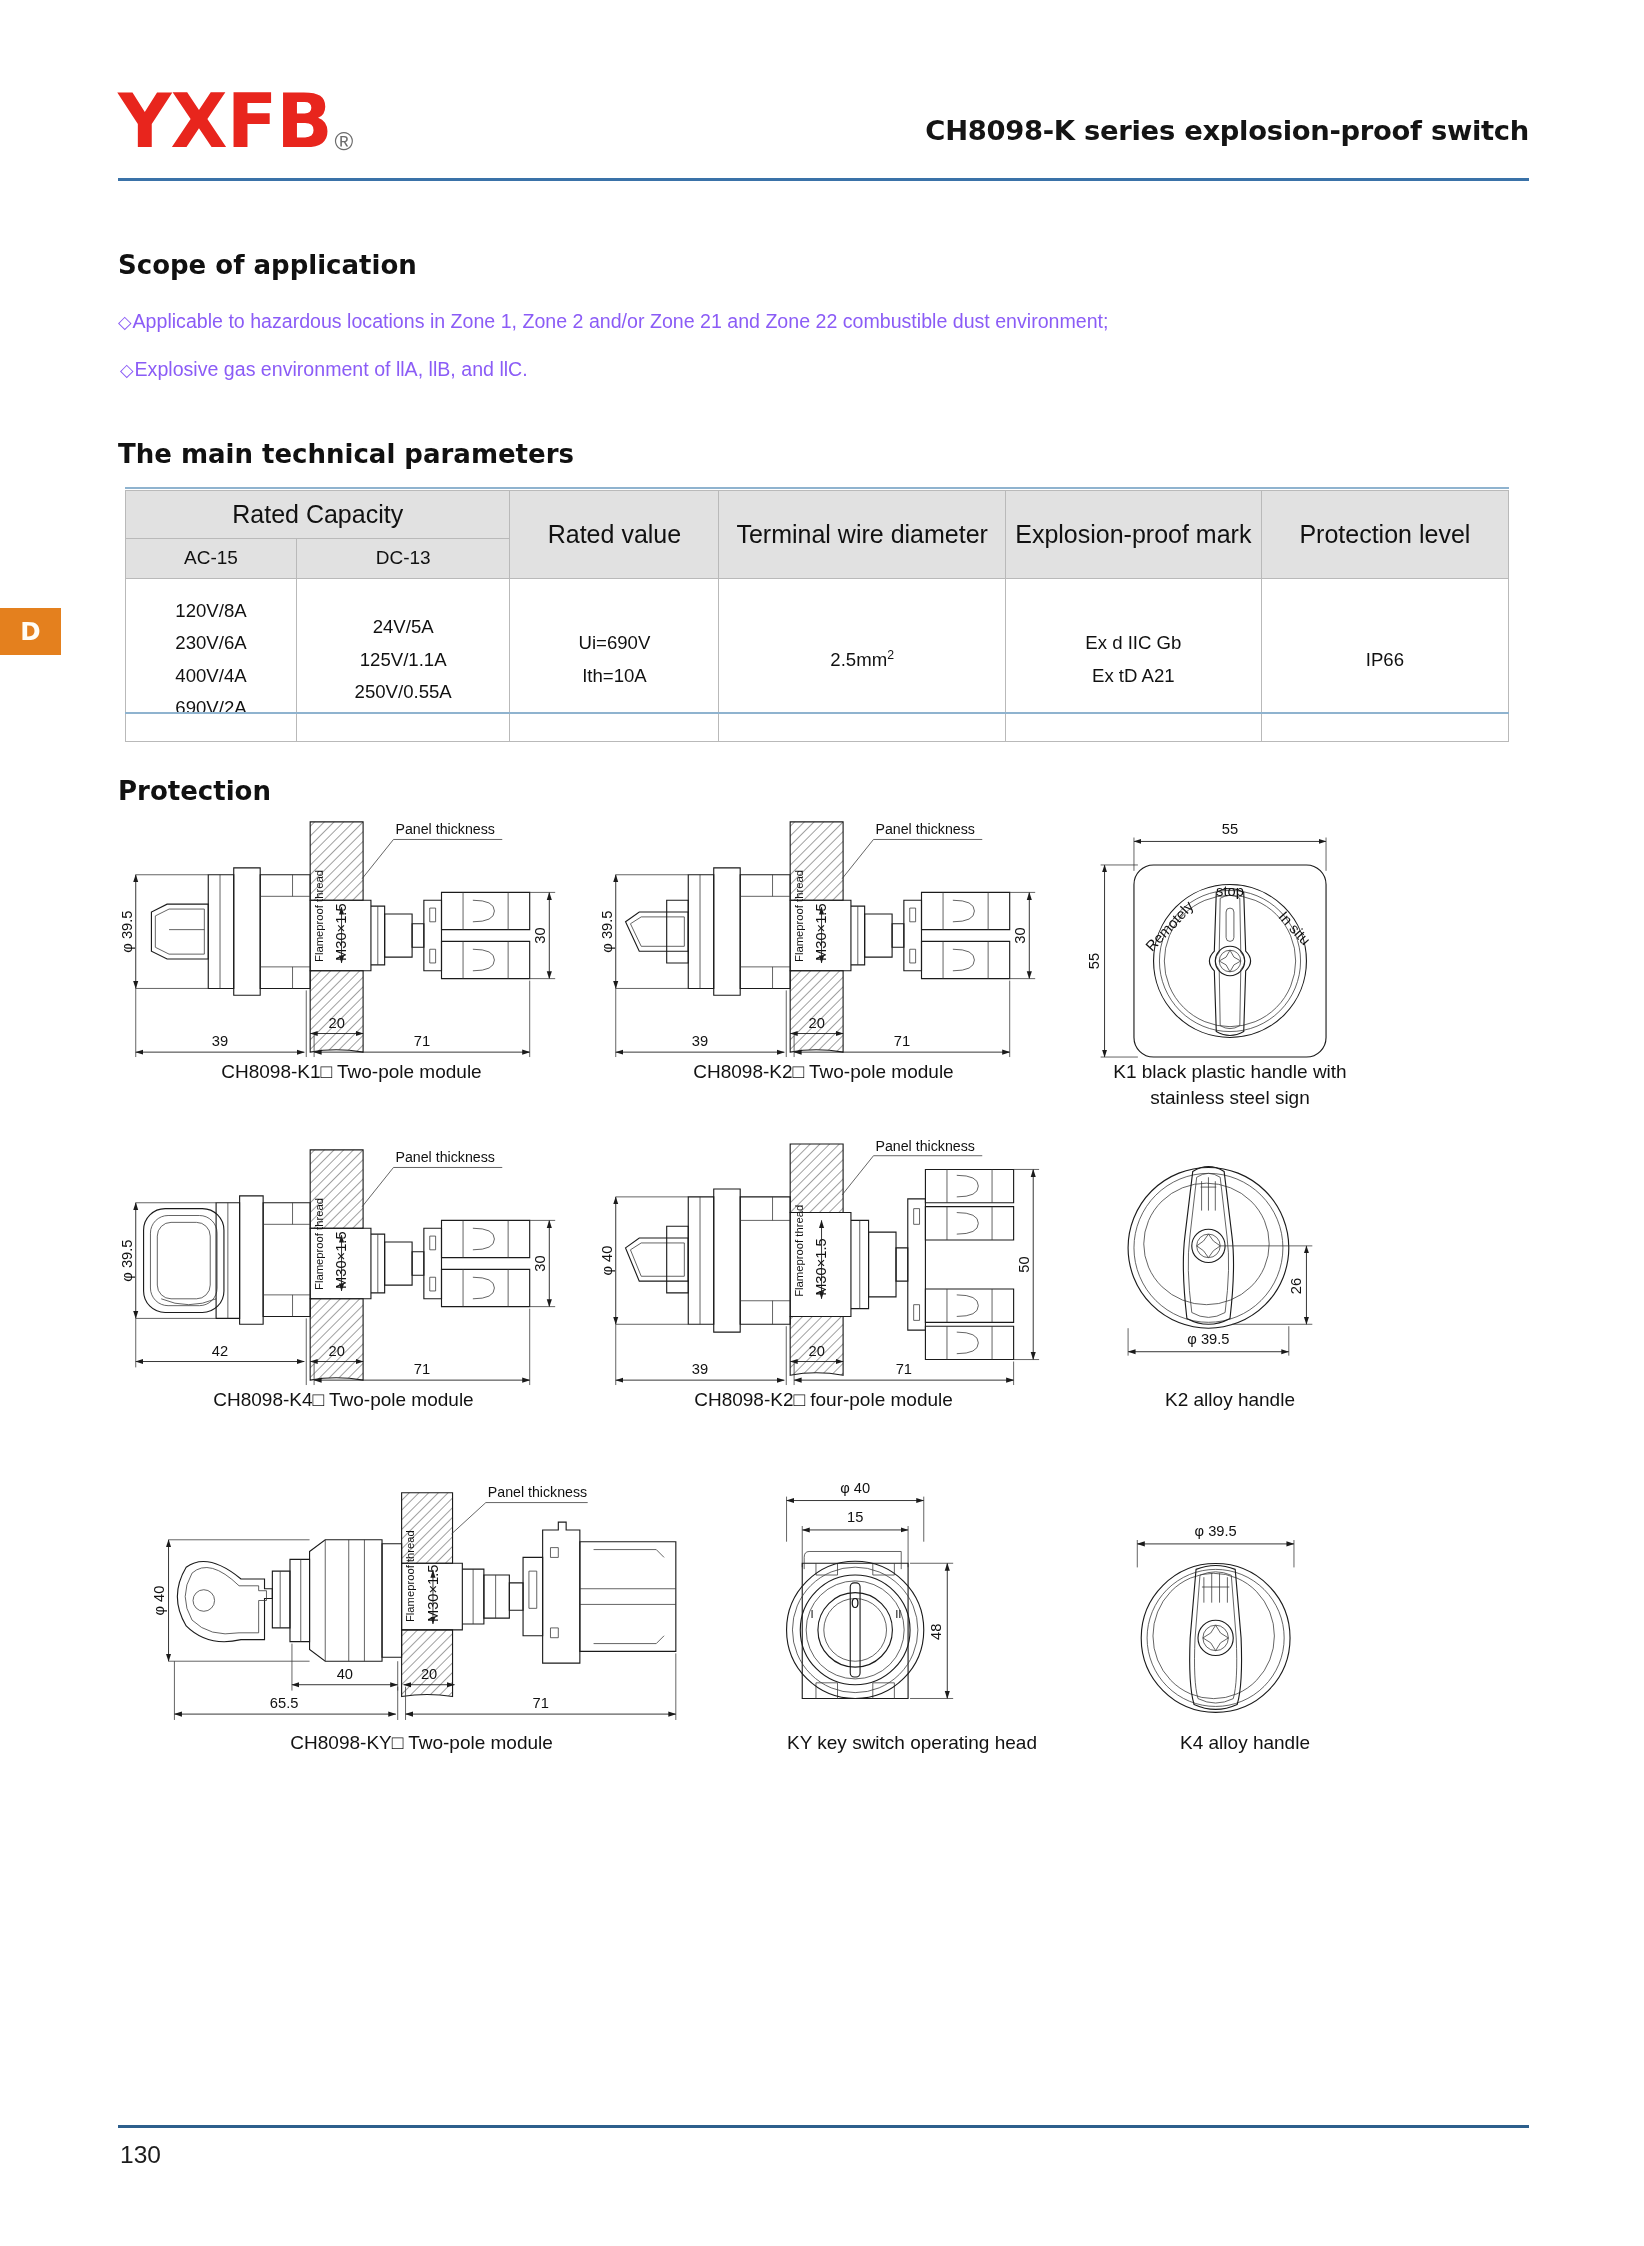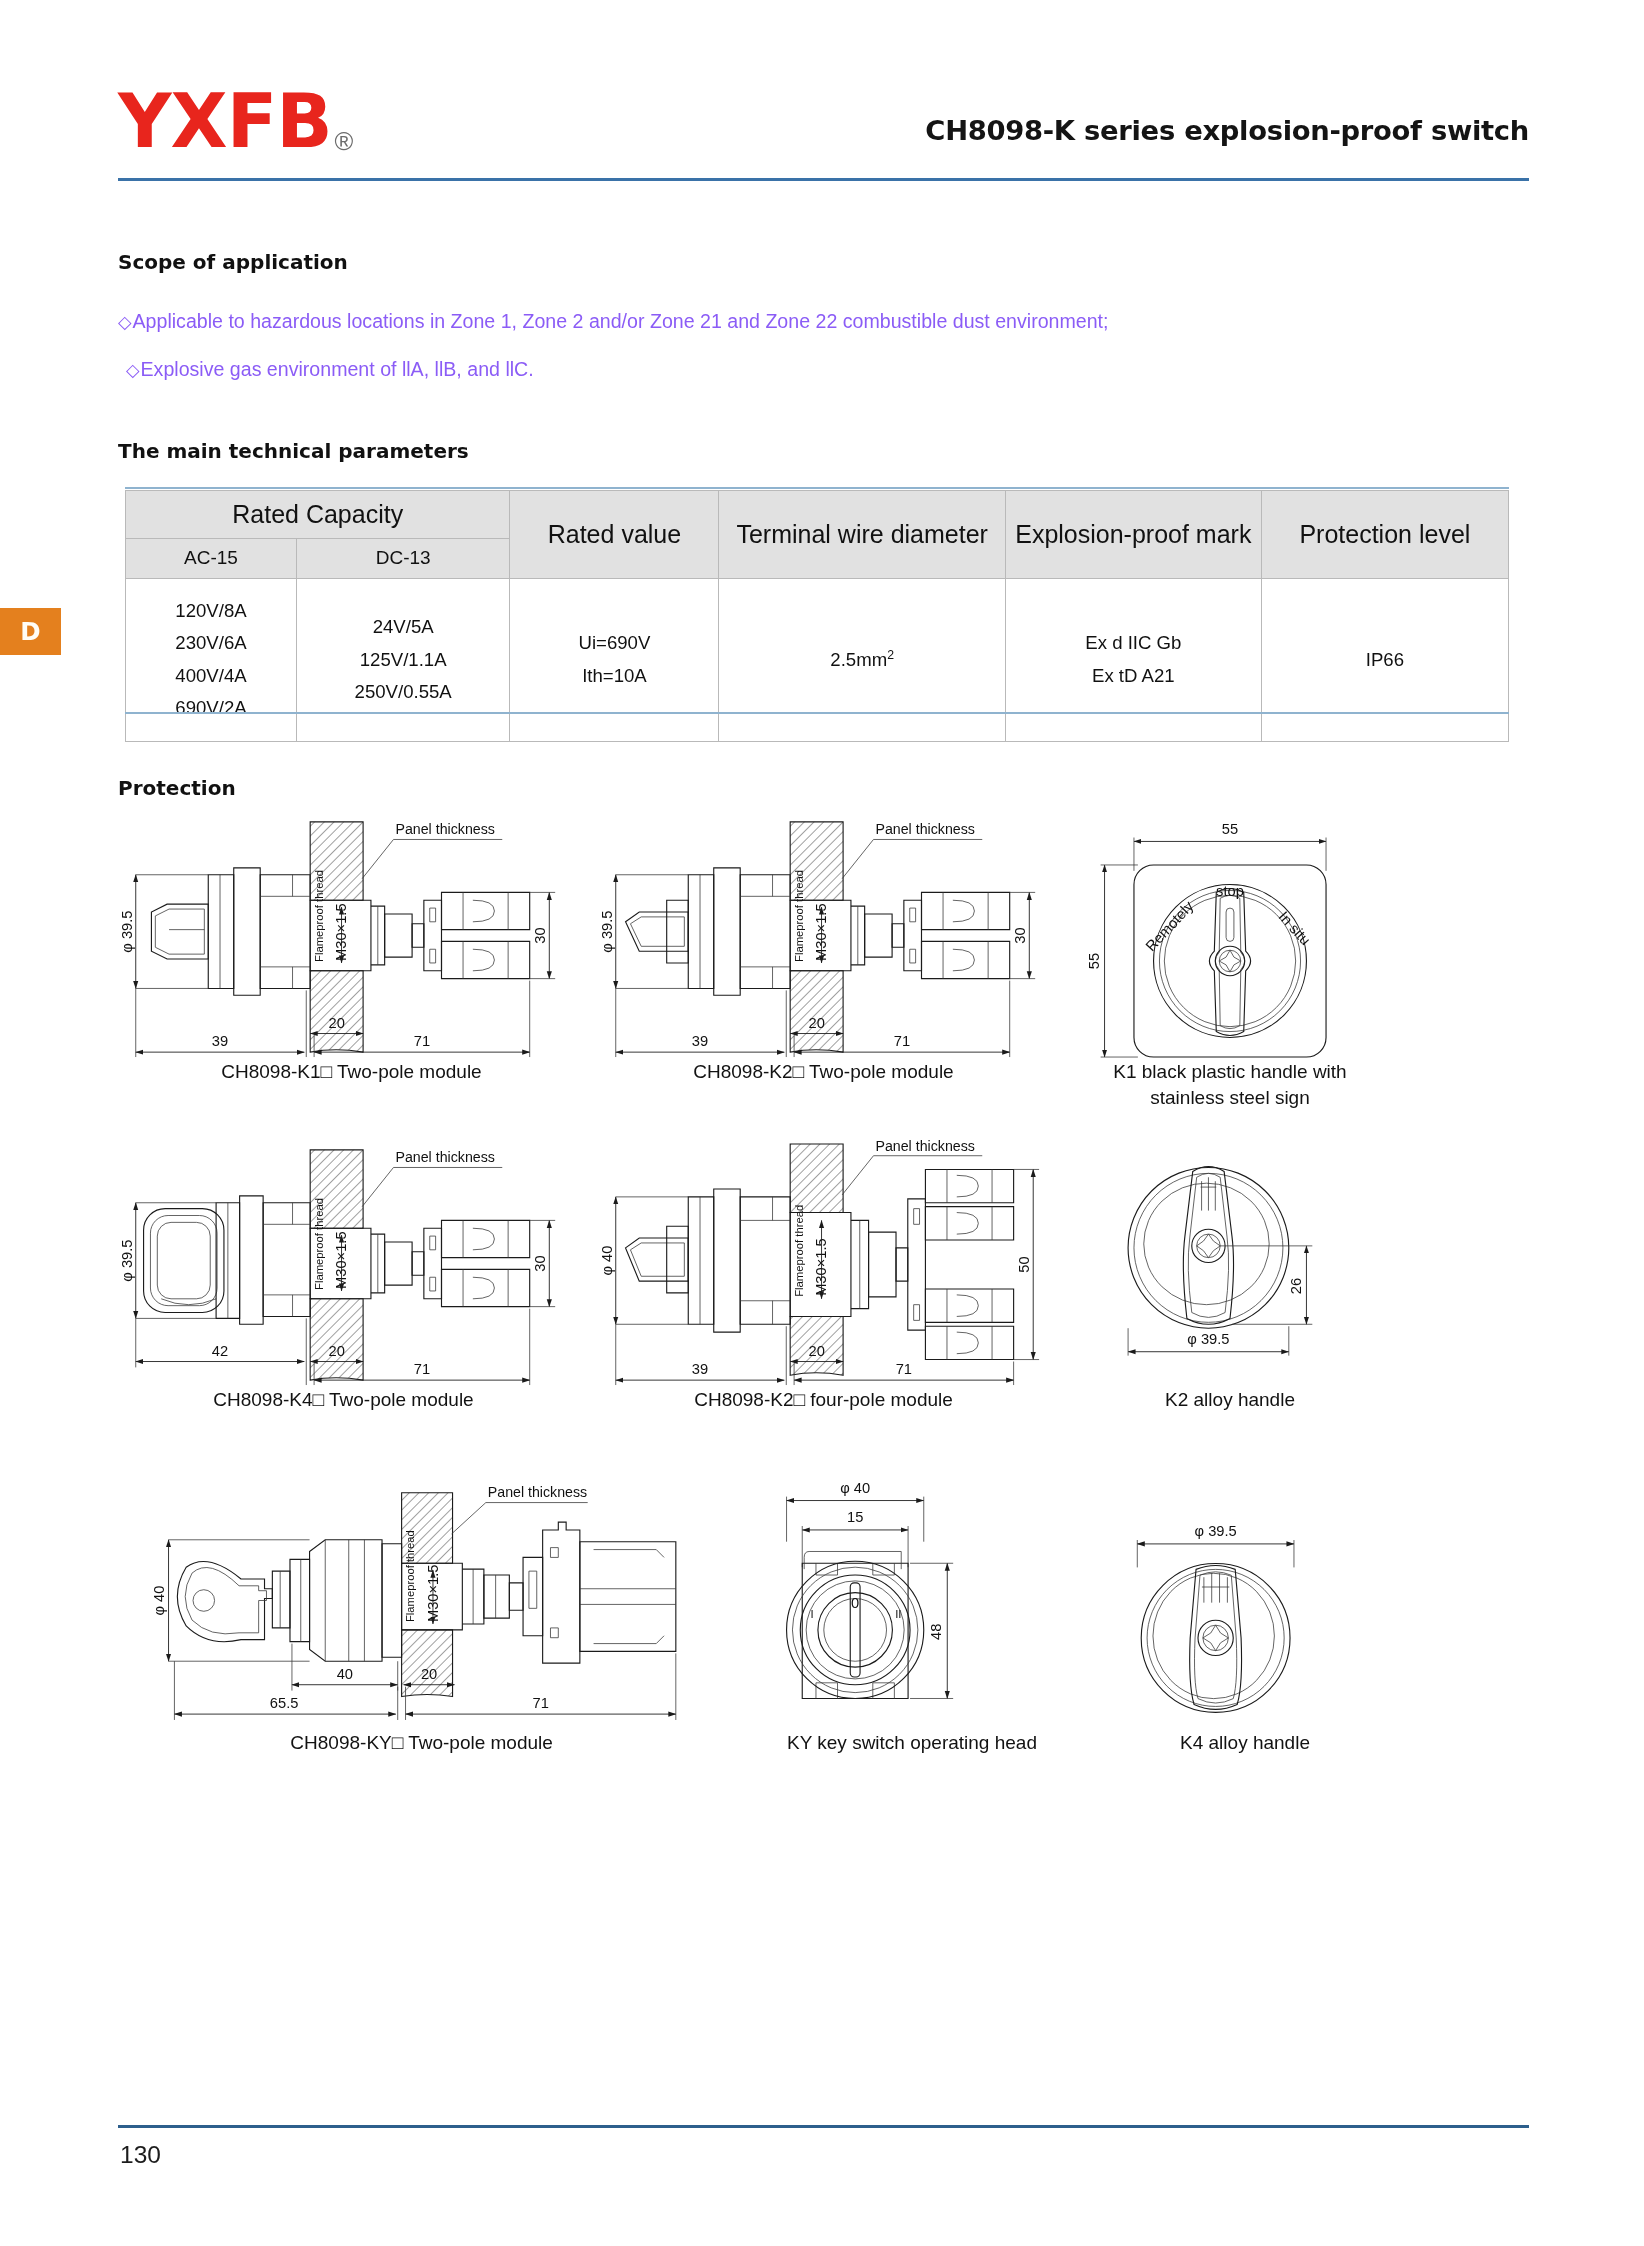--- a/index.html
+++ b/index.html
@@ -50,21 +50,21 @@
   .header-rule {
     position: absolute; left: 0; top: 100px; width: 1411px; height: 2.9px;
     background: #3a72a8;
   }
 
   
   .sec-heading {
     position: absolute;
     font-family: "DejaVu Sans", sans-serif;
     font-weight: 700;
-    font-size: 20px;
+    font-size: 26px;
     color: #111;
   }
 
   
   .scope-line {
     position: absolute;
     font-size: 19.6px;
     color: #8b5cf6;
     white-space: nowrap;
   }
@@ -176,21 +176,21 @@
   <div class="header-rule"></div>
 </div>
 
 <div class="d-tab">D</div>
 
 <div class="sec-heading" style="left:118px; top:250px;">Scope of application</div>
 
 <div class="scope-line" style="left:118px; top:310px;">
   <span class="dia">◇</span><span>Applicable to hazardous locations in Zone 1, Zone 2 and/or Zone 21 and Zone 22 combustible dust environment;</span>
 </div>
-<div class="scope-line" style="left:126px; top:358px;">
+<div class="scope-line" style="left:120px; top:358px;">
   <span class="dia">◇</span><span>Explosive gas environment of llA, llB, and llC.</span>
 </div>
 
 <div class="sec-heading" style="left:118px; top:439px;">The main technical parameters</div>
 
 <div class="tbl-top-rule"></div>
 <table class="param-table">
   <colgroup>
     <col style="width:157px">
       <col style="width:196px">

